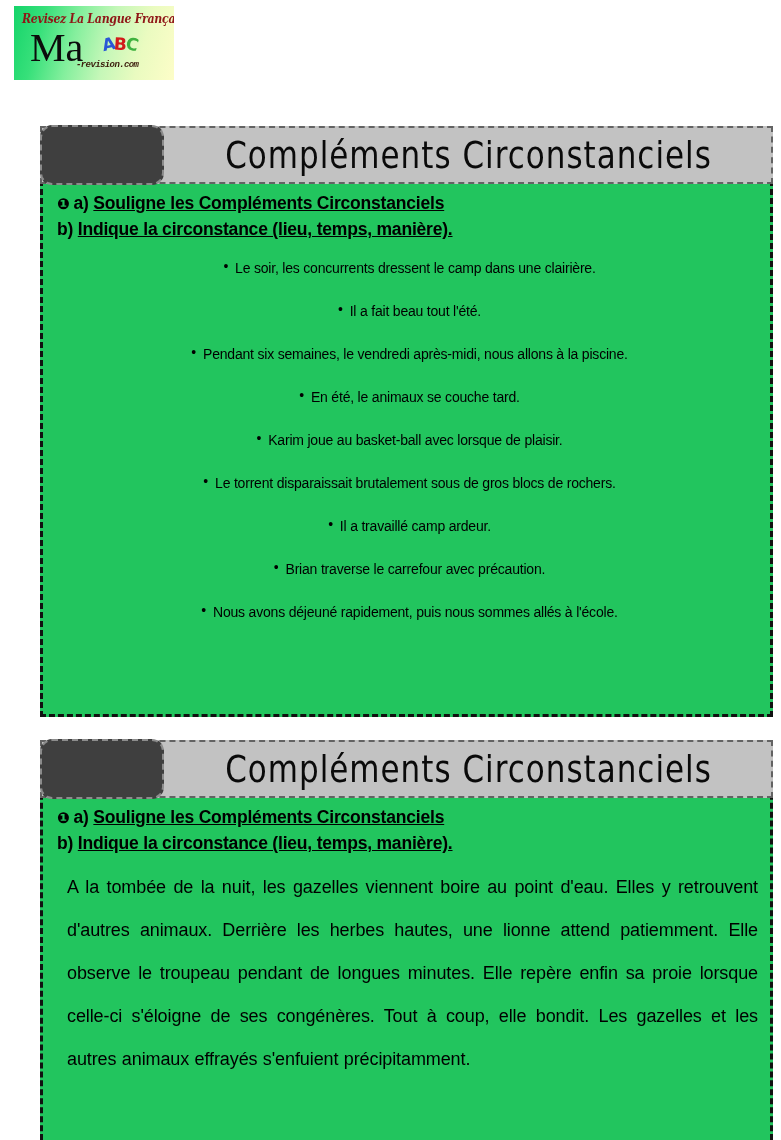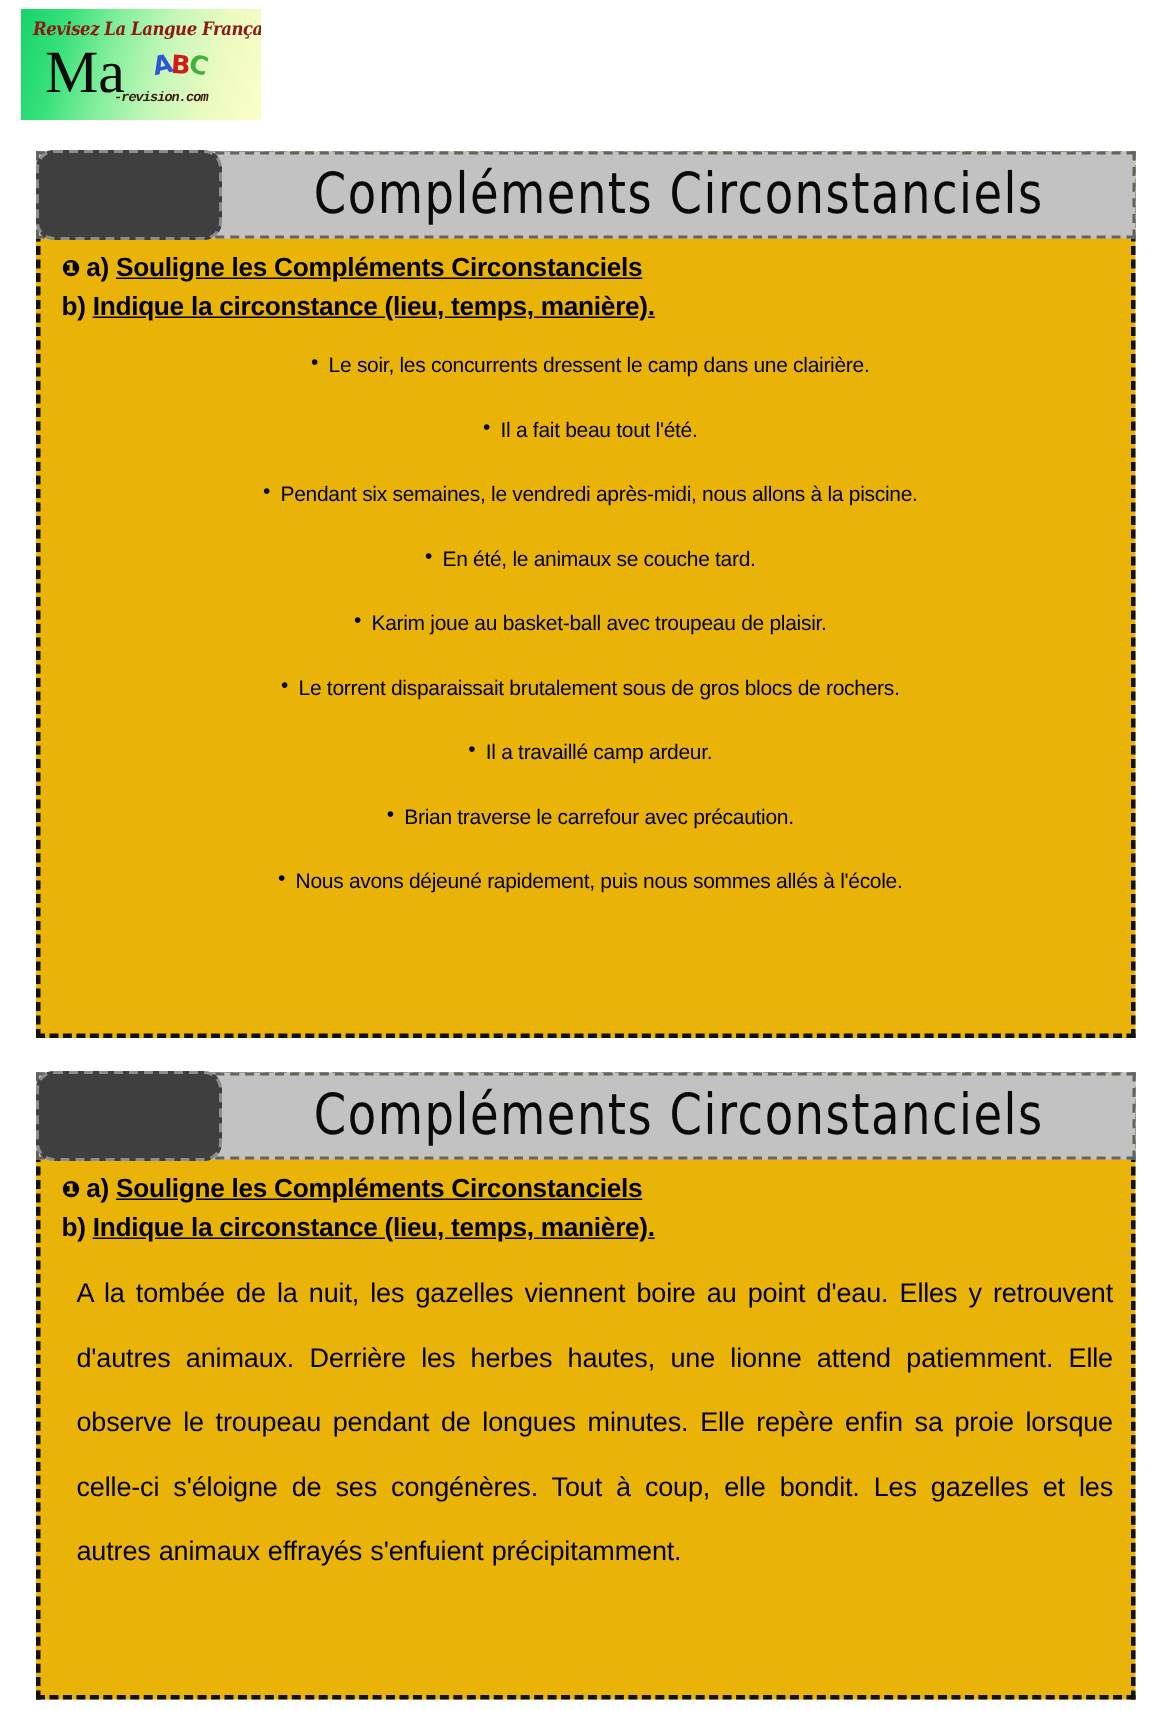--- a/index.html
+++ b/index.html
@@ -77,25 +77,26 @@
     font-style: italic;
     font-size: 9px;
     letter-spacing: -0.6px;
     color: #3a1a0a;
     white-space: nowrap;
   }
 
   
   .sheet {
     position: absolute;
-    left: 24px;
+    left: 40px;
     width: 733px;
     border: 3px dashed #111111;
     box-sizing: border-box;
-    background: #eab308;
+    background: #22c55e;
+    margin-top: 25px;
   }
   #sheet-1 { top: 101px; height: 591px; }
   #sheet-2 { top: 715px; height: 418px; }
 
   .banner {
     position: relative;
     height: 58px;
     margin: -3px -3px 0 -3px;
   }
   .banner-bar {
@@ -209,21 +210,21 @@
     <div>
       <span>b) </span><span class="instr-u">Indique la circonstance (lieu, temps, manière).</span>
     </div>
   </div>
 
   <ul class="sentences">
     <li>Le soir, les concurrents dressent le camp dans une clairière.</li>
     <li>Il a fait beau tout l'été.</li>
     <li>Pendant six semaines, le vendredi après-midi, nous allons à la piscine.</li>
     <li>En été, le animaux se couche tard.</li>
-    <li>Karim joue au basket-ball avec troupeau de plaisir.</li>
+    <li>Karim joue au basket-ball avec lorsque de plaisir.</li>
     <li>Le torrent disparaissait brutalement sous de gros blocs de rochers.</li>
     <li>Il a travaillé camp ardeur.</li>
     <li>Brian traverse le carrefour avec précaution.</li>
     <li>Nous avons déjeuné rapidement, puis nous sommes allés à l'école.</li>
   </ul>
 
 </section>
 
 <section class="sheet" id="sheet-2">
 

